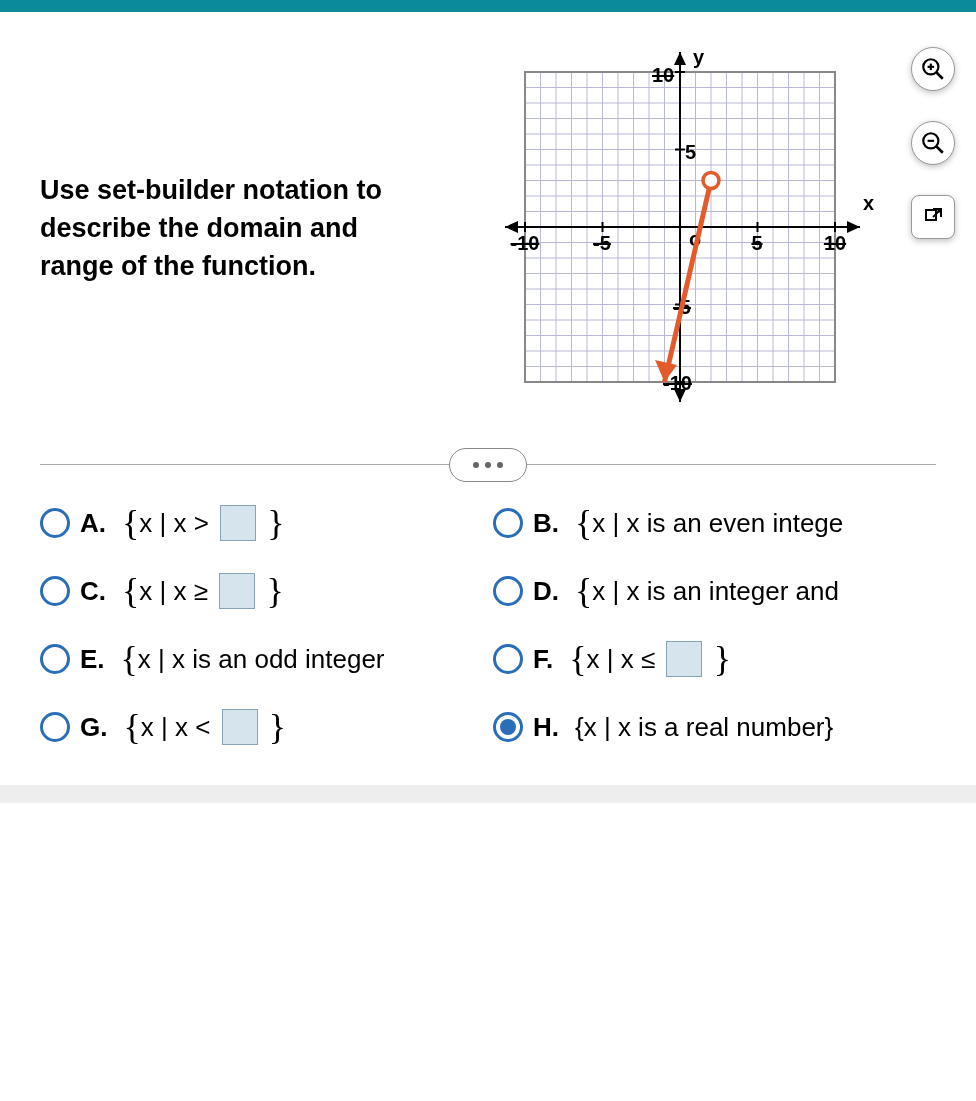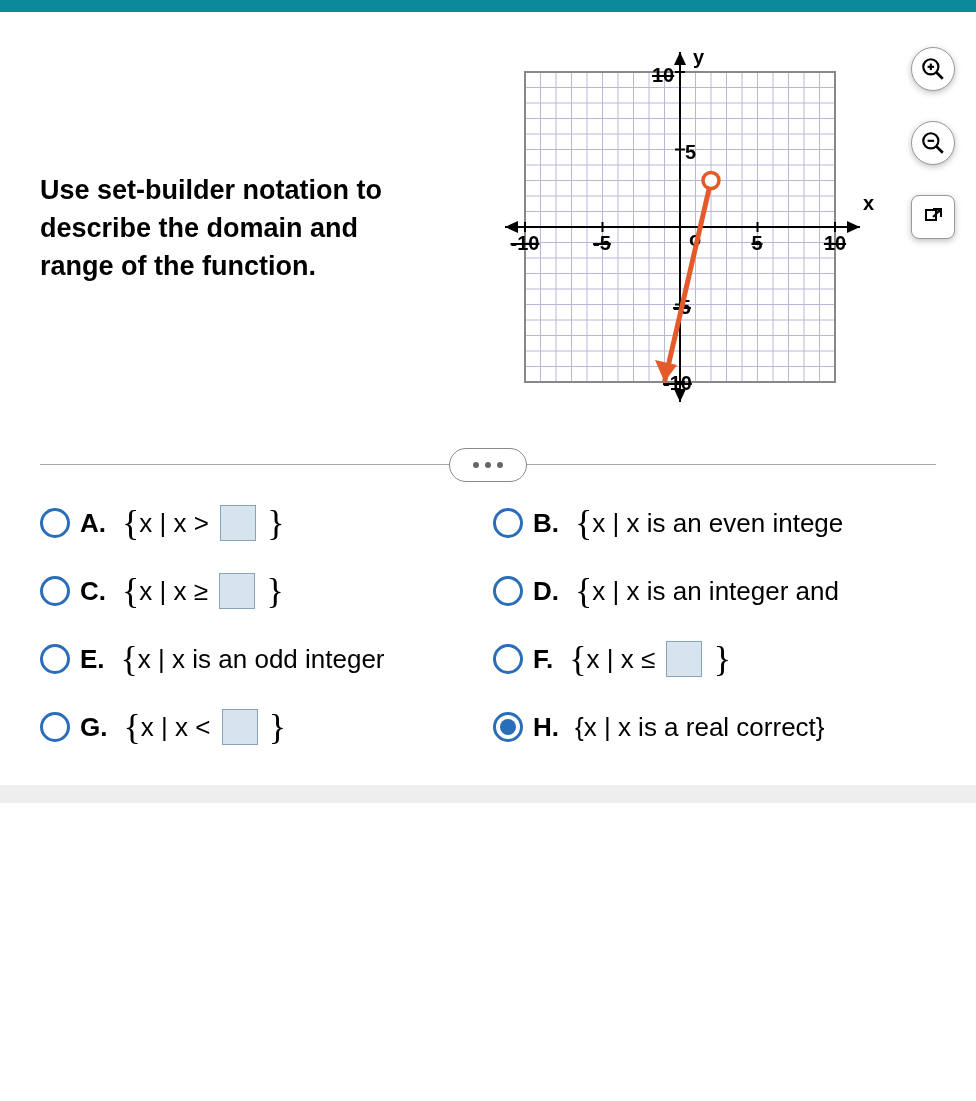--- a/index.html
+++ b/index.html
@@ -217,19 +217,19 @@
       <div class="radio"></div>
       <span class="letter">G.</span>
       <span class="expr">
         <span class="brace">{</span>x | x &lt;&nbsp;<span class="fill-box"></span>&nbsp;<span class="brace">}</span>
       </span>
     </div>
 
     <div class="opt">
       <div class="radio selected"></div>
       <span class="letter">H.</span>
-      <span class="expr">{x | x is a real correct}</span>
+      <span class="expr">{x | x is a real number}</span>
     </div>
 
   </div>
 </div>
 
 <div class="bottom-pad"></div>
 
 </body></html>

